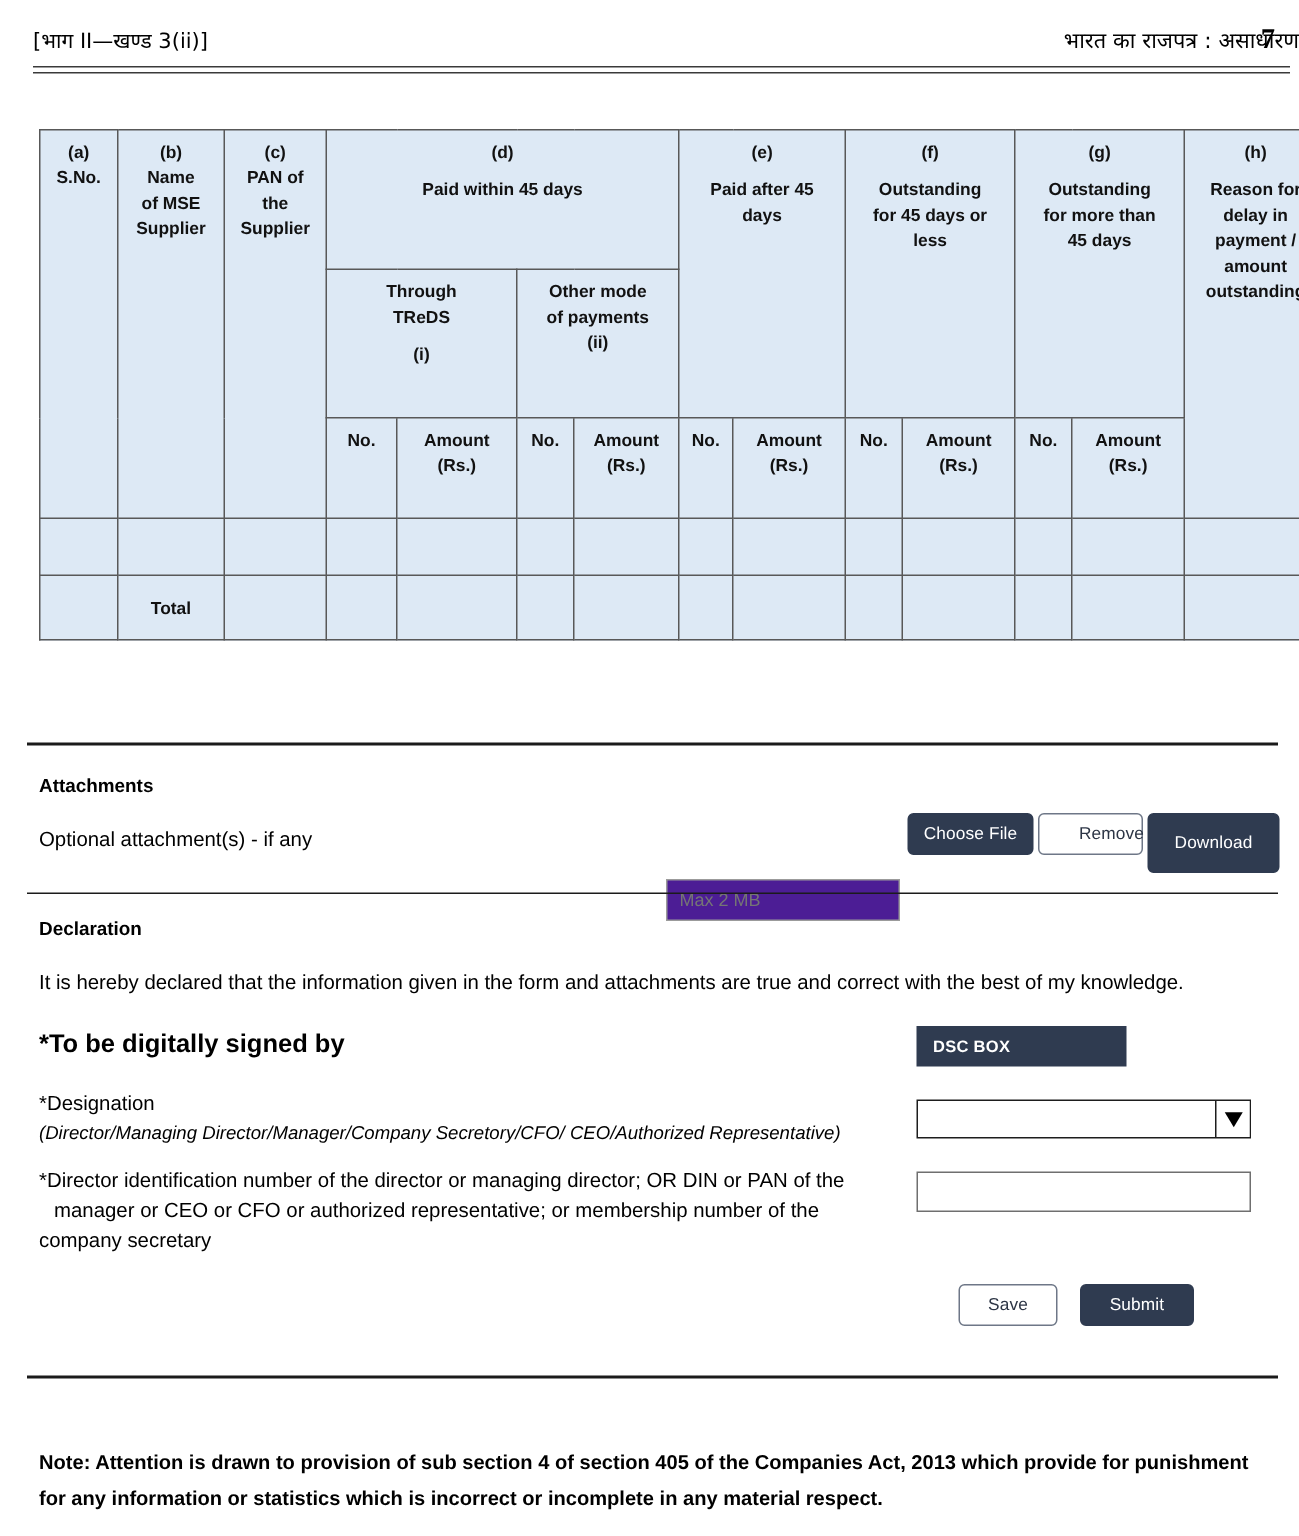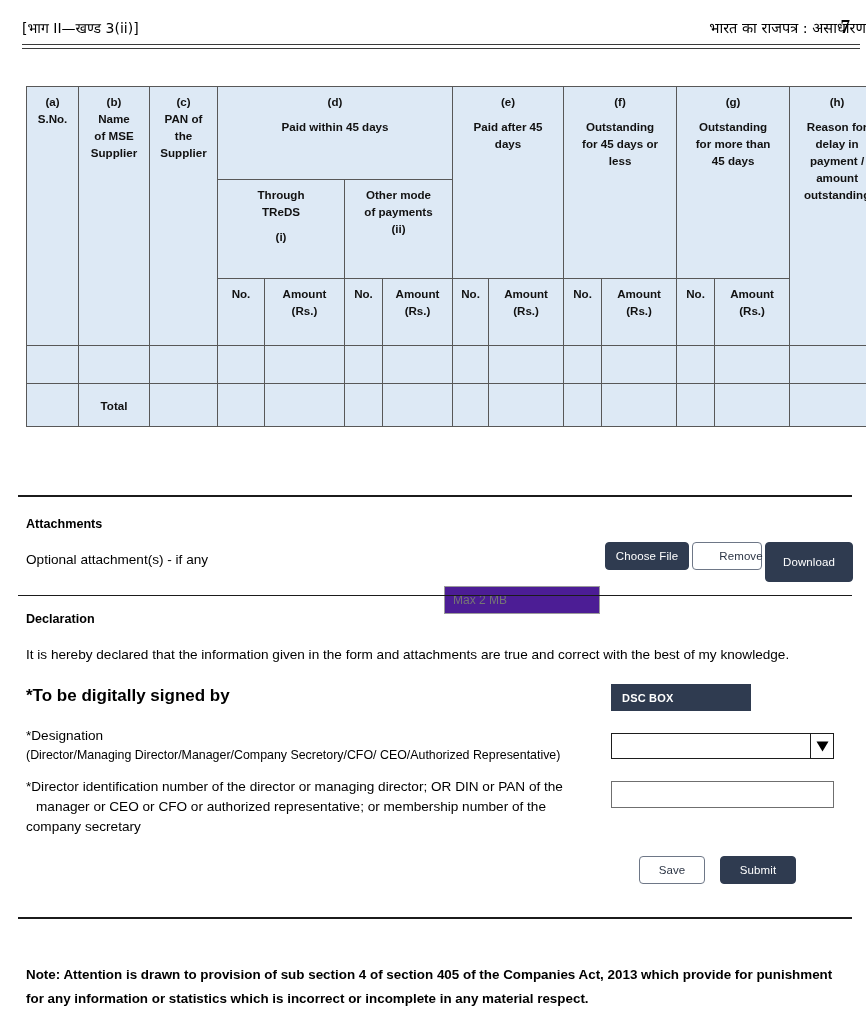--- a/index.html
+++ b/index.html
@@ -161,20 +161,21 @@
     left: 26px;
     font-family: "Liberation Sans", sans-serif;
     font-size: 13.6px;
     line-height: 20px;
   }
   .body-bold {
     font-weight: bold;
     font-size: 17px;
   }
   .body-italic {
+    font-style: italic;
     font-size: 12.4px;
   }
 
   
   #attachment-file-input {
     position: absolute;
     left: 444px; top: 542px;
     width: 156px; height: 28px;
     box-sizing: border-box;
     border: 1px solid #9b9b9b;

